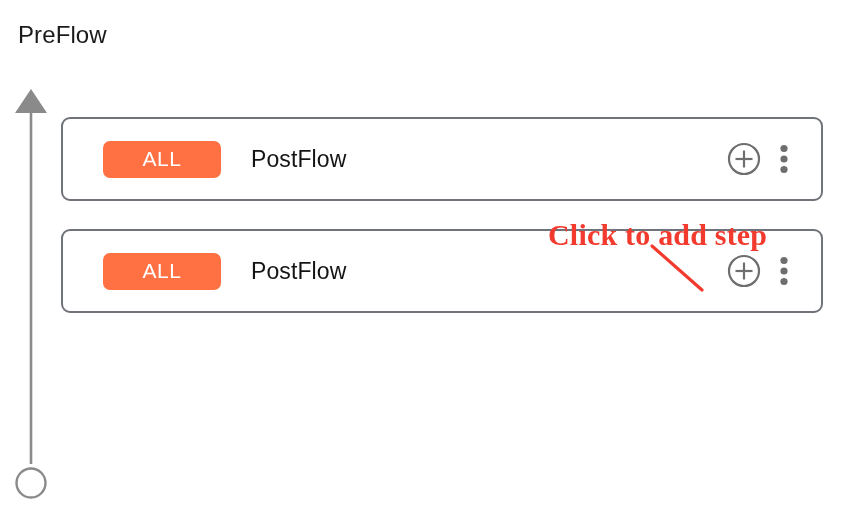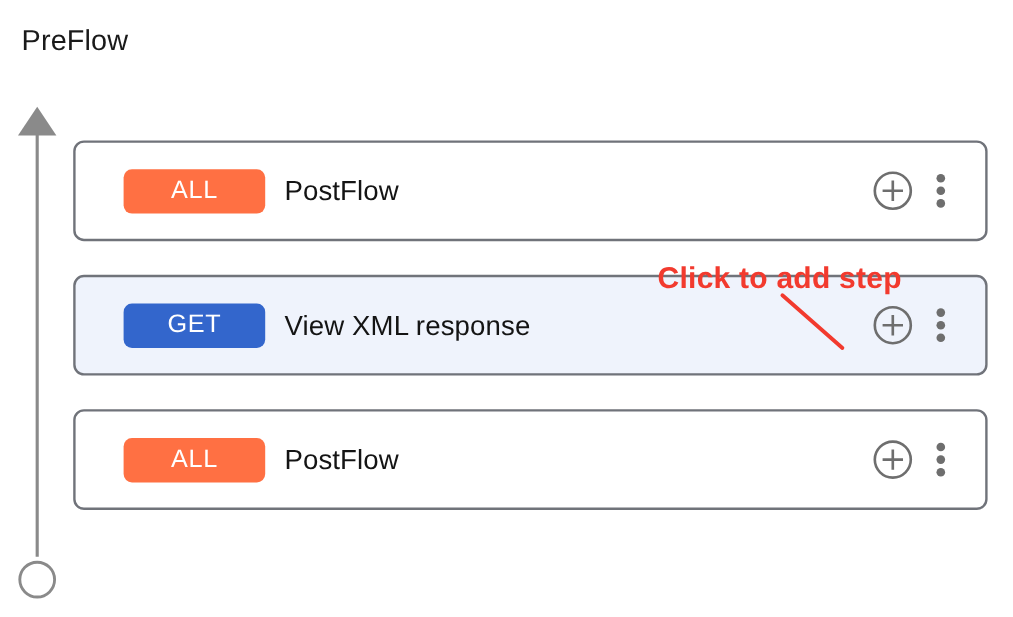--- a/index.html
+++ b/index.html
@@ -73,21 +73,21 @@
     justify-content: center;
     color: #ffffff;
     font-size: 21px;
     letter-spacing: 0.6px;
     flex: none;
   }
   .badge.badge-all { background: #ff7043; }
   .badge.badge-get { background: #3366cc; }
 
   .card-label {
-    margin-left: 16px;
+    margin-left: 30px;
     font-size: 23px;
     color: #141414;
     letter-spacing: 0.1px;
     white-space: nowrap;
     flex: 1 1 auto;
   }
 
   .card-actions {
     display: flex;
     align-items: center;
@@ -105,26 +105,27 @@
     height: 34px;
     display: block;
     margin-left: 8px;
   }
 
   
   .callout-text {
     position: absolute;
     left: 548px;
     top: 218px;
-    font-size: 25px;
+    font-size: 30px;
     font-weight: bold;
     color: #f23a2e;
     letter-spacing: 0.2px;
     white-space: nowrap;
     z-index: 5;
+    font-family: Liberation Serif, serif;
   }
   .callout-line {
     position: absolute;
     left: 630px;
     top: 238px;
     width: 100px;
     height: 70px;
     z-index: 4;
     pointer-events: none;
   }
@@ -161,40 +162,20 @@
       <span>
         <svg class="more-menu-icon" viewBox="0 0 30 34" xmlns="http://www.w3.org/2000/svg">
           <circle cx="15" cy="6.5" r="3.6" fill="#6e6e6e"></circle>
           <circle cx="15" cy="17" r="3.6" fill="#6e6e6e"></circle>
           <circle cx="15" cy="27.5" r="3.6" fill="#6e6e6e"></circle>
         </svg>
       </span>
     </span>
   </div>
 
-  <div class="flow-card is-selected">
-    <span class="badge badge-get">GET</span>
-    <span class="card-label">View XML response</span>
-    <span class="card-actions">
-      <span>
-        <svg class="add-step-icon" viewBox="0 0 34 34" xmlns="http://www.w3.org/2000/svg">
-          <circle cx="17" cy="17" r="15" fill="none" stroke="#6e6e6e" stroke-width="2.2"></circle>
-          <line x1="17" y1="8.5" x2="17" y2="25.5" stroke="#6e6e6e" stroke-width="2.2"></line>
-          <line x1="8.5" y1="17" x2="25.5" y2="17" stroke="#6e6e6e" stroke-width="2.2"></line>
-        </svg>
-      </span>
-      <span>
-        <svg class="more-menu-icon" viewBox="0 0 30 34" xmlns="http://www.w3.org/2000/svg">
-          <circle cx="15" cy="6.5" r="3.6" fill="#6e6e6e"></circle>
-          <circle cx="15" cy="17" r="3.6" fill="#6e6e6e"></circle>
-          <circle cx="15" cy="27.5" r="3.6" fill="#6e6e6e"></circle>
-        </svg>
-      </span>
-    </span>
-  </div>
 
   <div class="flow-card">
     <span class="badge badge-all">ALL</span>
     <span class="card-label">PostFlow</span>
     <span class="card-actions">
       <span>
         <svg class="add-step-icon" viewBox="0 0 34 34" xmlns="http://www.w3.org/2000/svg">
           <circle cx="17" cy="17" r="15" fill="none" stroke="#6e6e6e" stroke-width="2.2"></circle>
           <line x1="17" y1="8.5" x2="17" y2="25.5" stroke="#6e6e6e" stroke-width="2.2"></line>
           <line x1="8.5" y1="17" x2="25.5" y2="17" stroke="#6e6e6e" stroke-width="2.2"></line>

